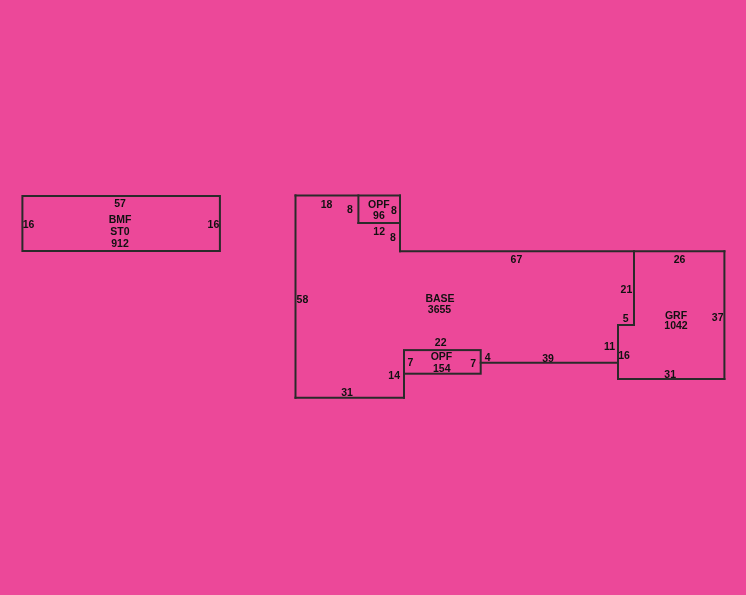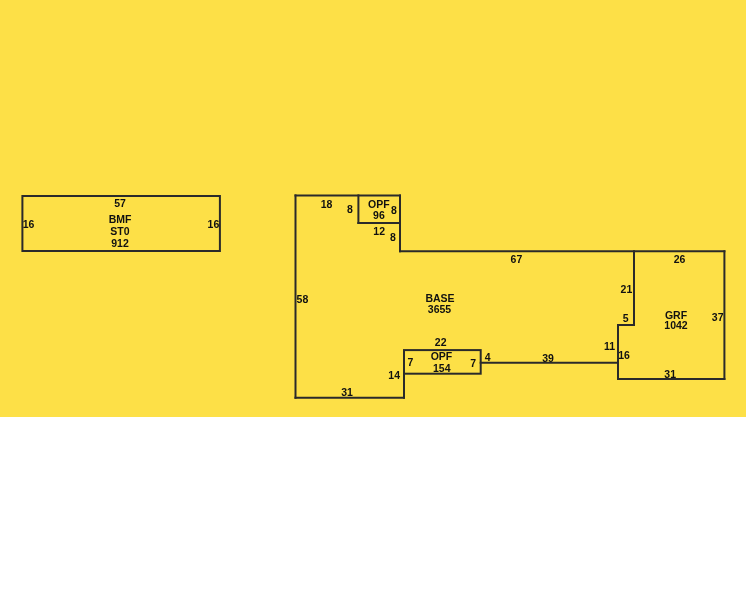--- a/index.html
+++ b/index.html
@@ -1,16 +1,16 @@
 <!DOCTYPE html>
 <html><head>
 <meta charset="utf-8">
 <style>
   html,body{margin:0;padding:0;background:#ffffff;}
-  #wrap{position:relative;width:746px;height:417px;background:#fde047;overflow:hidden;}
+  #wrap{position:relative;width:746px;height:595px;background:#ec4899;overflow:hidden;}
   svg{position:absolute;left:0;top:0;}
   text{font-family:"Liberation Sans",sans-serif;font-weight:bold;font-size:10.5px;fill:#111111;}
 </style>
 </head>
 <body>
 <div id="wrap">
 <svg width="746" height="595" viewBox="0 0 746 595">
   <g stroke="#2a2a2a" stroke-width="2" fill="none" stroke-linecap="square">
 
     <rect x="22.4" y="196" width="197.5" height="55"></rect>

